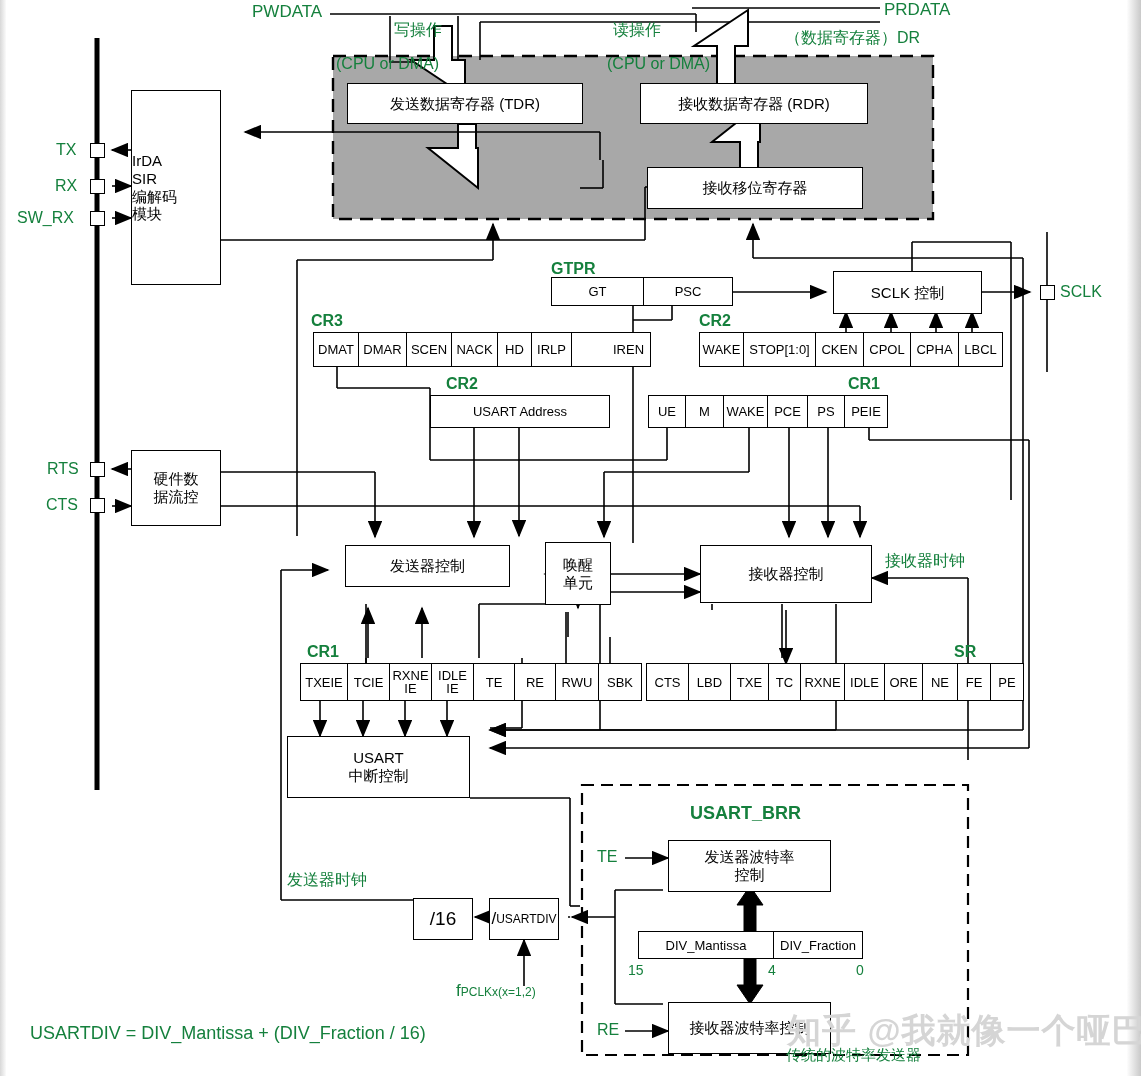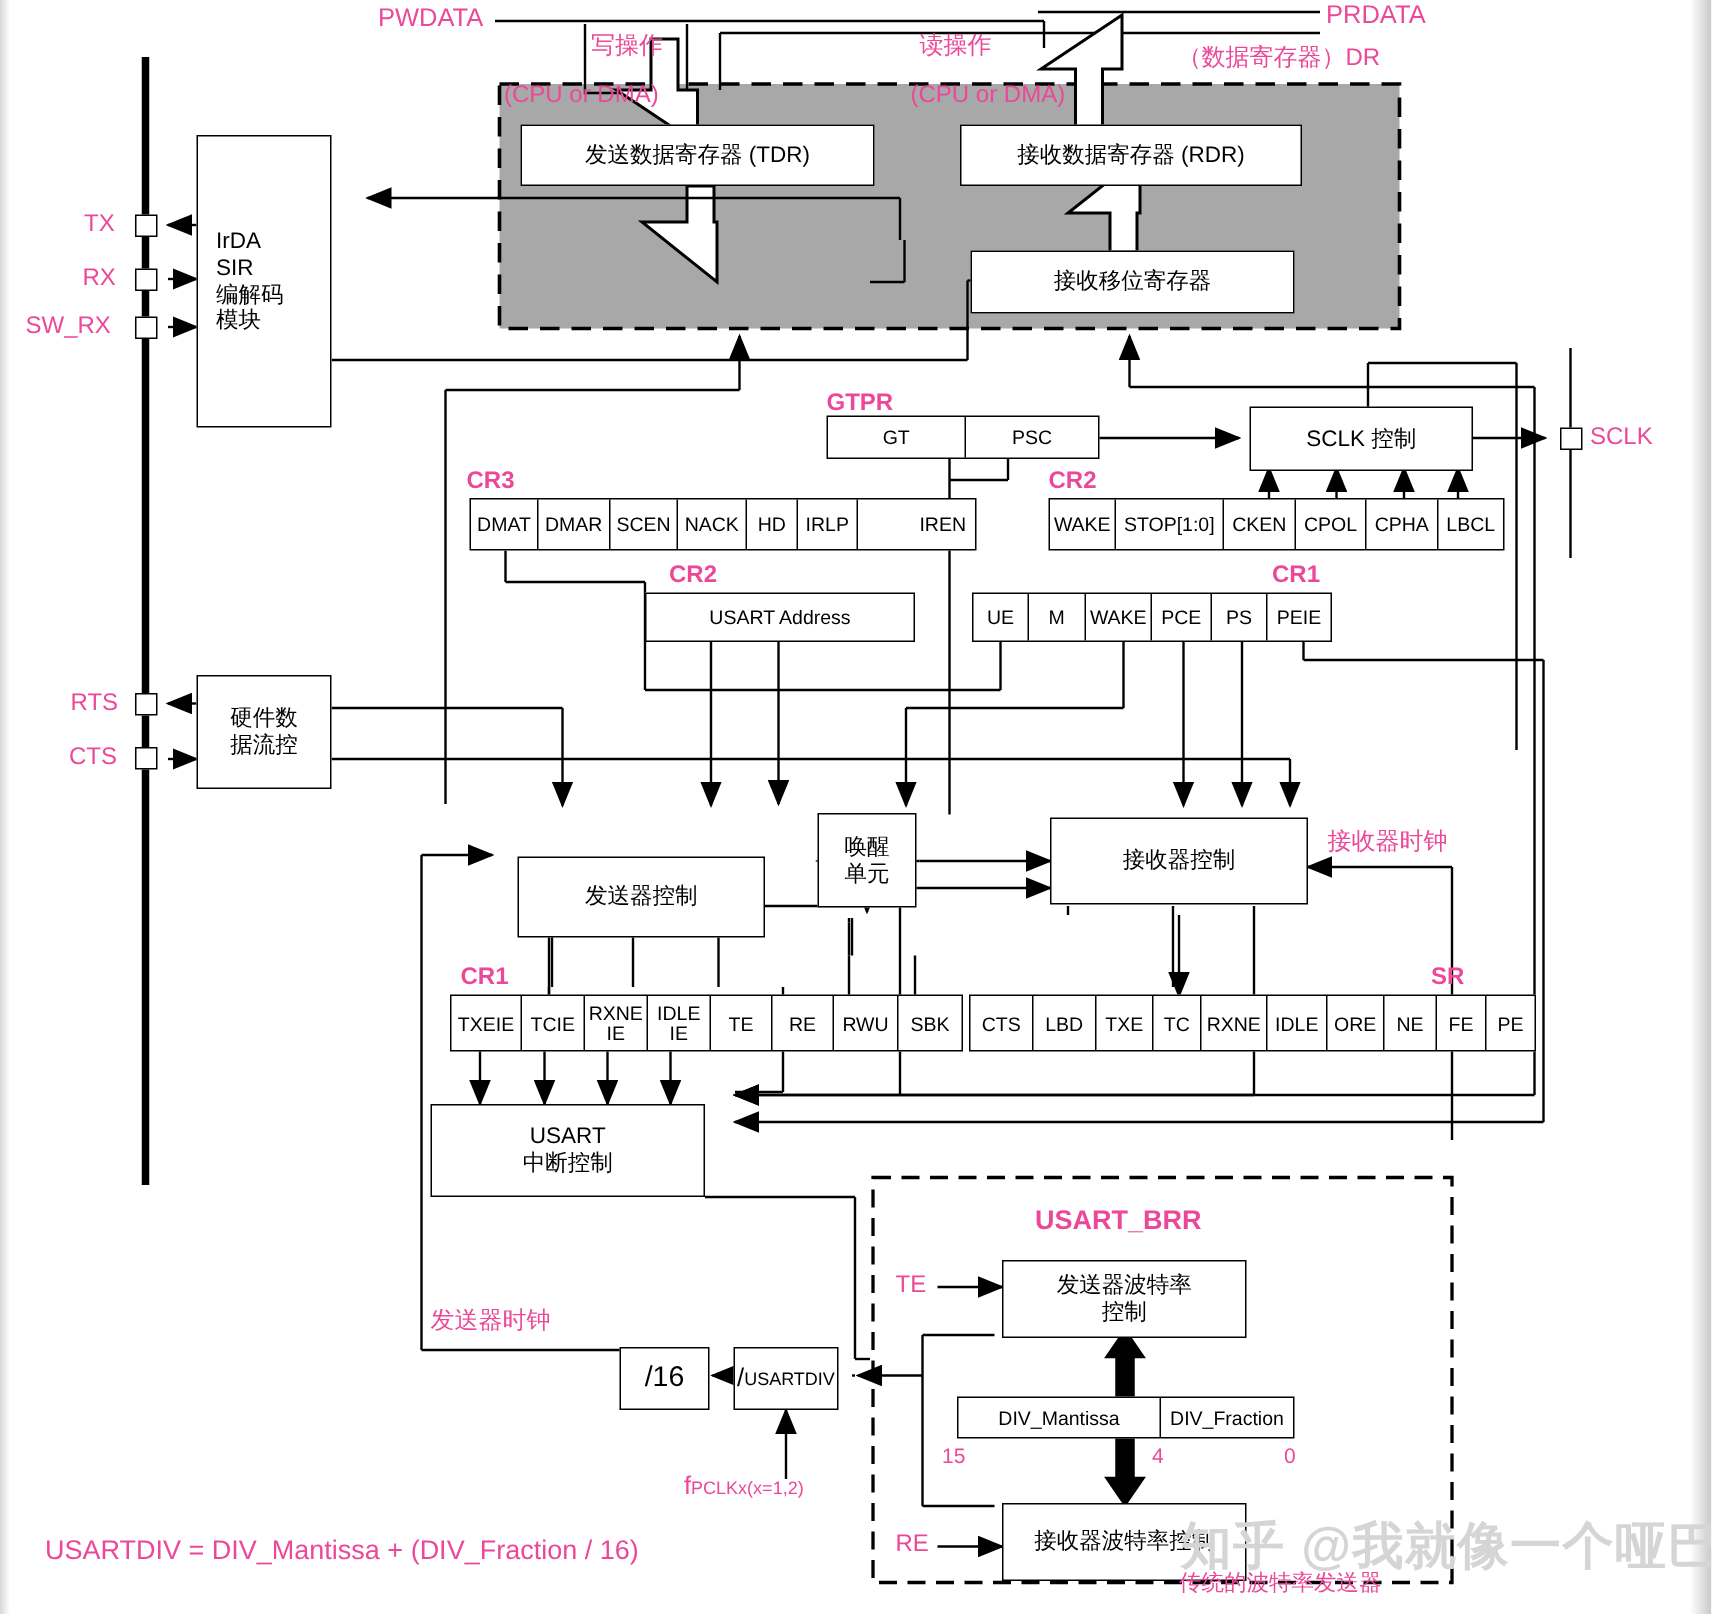--- a/index.html
+++ b/index.html
@@ -6,21 +6,21 @@
   body{font-family:"Liberation Sans","DejaVu Sans",sans-serif;}
   #root{position:relative;width:1141px;height:1076px;background:#ffffff;overflow:hidden;}
   .edgeL{position:absolute;left:0;top:0;width:6px;height:1076px;
          background:linear-gradient(to right,#d8d8d8,#fbfbfb);}
   .edgeR{position:absolute;right:0;top:0;width:14px;height:1076px;
          background:linear-gradient(to left,#c9c9c9,#fdfdfd);}
   svg.layer{position:absolute;left:0;top:0;width:1141px;height:1076px;}
   .box{position:absolute;box-sizing:border-box;border:1.6px solid #000;background:#fff;
        display:flex;align-items:center;justify-content:center;text-align:center;
        font-size:15px;color:#000;line-height:1.18;}
-  .lbl{position:absolute;font-size:16px;color:#ec4899;white-space:nowrap;}
+  .lbl{position:absolute;font-size:16px;color:#15803d;white-space:nowrap;}
   .lbl.b{font-weight:bold;}
   .pin{position:absolute;box-sizing:border-box;width:15px;height:15px;border:1.6px solid #000;background:#fff;}
   .regrow{position:absolute;display:flex;height:34px;box-sizing:border-box;border:1.6px solid #000;background:#fff;}
   .regrow .cell{box-sizing:border-box;border-right:1.5px solid #000;display:flex;align-items:center;
                 justify-content:center;text-align:center;font-size:13px;line-height:1.0;padding:0 1px;}
   .regrow .cell:last-child{border-right:none;}
   .wm{position:absolute;color:#d5d5d5;font-size:34px;font-weight:bold;white-space:nowrap;
       letter-spacing:1px;}
   .sub{font-size:11px;}
 </style>
@@ -224,21 +224,21 @@
   <div class="pin" style="left:90px;top:211px;"></div>
   <div class="lbl" style="left:17px;top:209px;">SW_RX</div>
   <div class="pin" style="left:90px;top:462px;"></div>
   <div class="lbl" style="left:47px;top:460px;">RTS</div>
   <div class="pin" style="left:90px;top:498px;"></div>
   <div class="lbl" style="left:46px;top:496px;">CTS</div>
   <div class="pin" style="left:1040px;top:285px;"></div>
   <div class="lbl" style="left:1060px;top:283px;">SCLK</div>
 
   <div class="box" style="left:131px;top:90px;width:90px;height:195px;flex-direction:column;
-              justify-content:center;align-items:flex-start;padding-left:12px;font-size:15px;">
+              justify-content:center;align-items:flex-start;font-size:15px;">
     <span>IrDA</span>
     <span>SIR</span>
     <span>编解码</span>
     <span>模块</span>
   </div>
 
   <div class="box" style="left:347px;top:83px;width:236px;height:41px;">发送数据寄存器 (TDR)</div>
   <div class="box" style="left:640px;top:83px;width:228px;height:41px;">接收数据寄存器 (RDR)</div>
 
   <div class="box" style="left:647px;top:167px;width:216px;height:42px;">接收移位寄存器</div>
@@ -285,21 +285,21 @@
     <div class="cell" style="width:40px;">PCE</div>
     <div class="cell" style="width:37px;">PS</div>
     <div class="cell" style="width:42px;">PEIE</div>
   </div>
 
   <div class="box" style="left:131px;top:450px;width:90px;height:76px;flex-direction:column;">
     <span>硬件数</span>
     <span>据流控</span>
   </div>
 
-  <div class="box" style="left:345px;top:571px;width:165px;height:54px;">发送器控制</div>
+  <div class="box" style="left:345px;top:545px;width:165px;height:42px;">发送器控制</div>
 
   <div class="box" style="left:545px;top:542px;width:66px;height:63px;flex-direction:column;">
     <span>唤醒</span>
     <span>单元</span>
   </div>
 
   <div class="box" style="left:700px;top:545px;width:172px;height:58px;">接收器控制</div>
 
   <div class="lbl" style="left:885px;top:551px;">接收器时钟</div>
 

